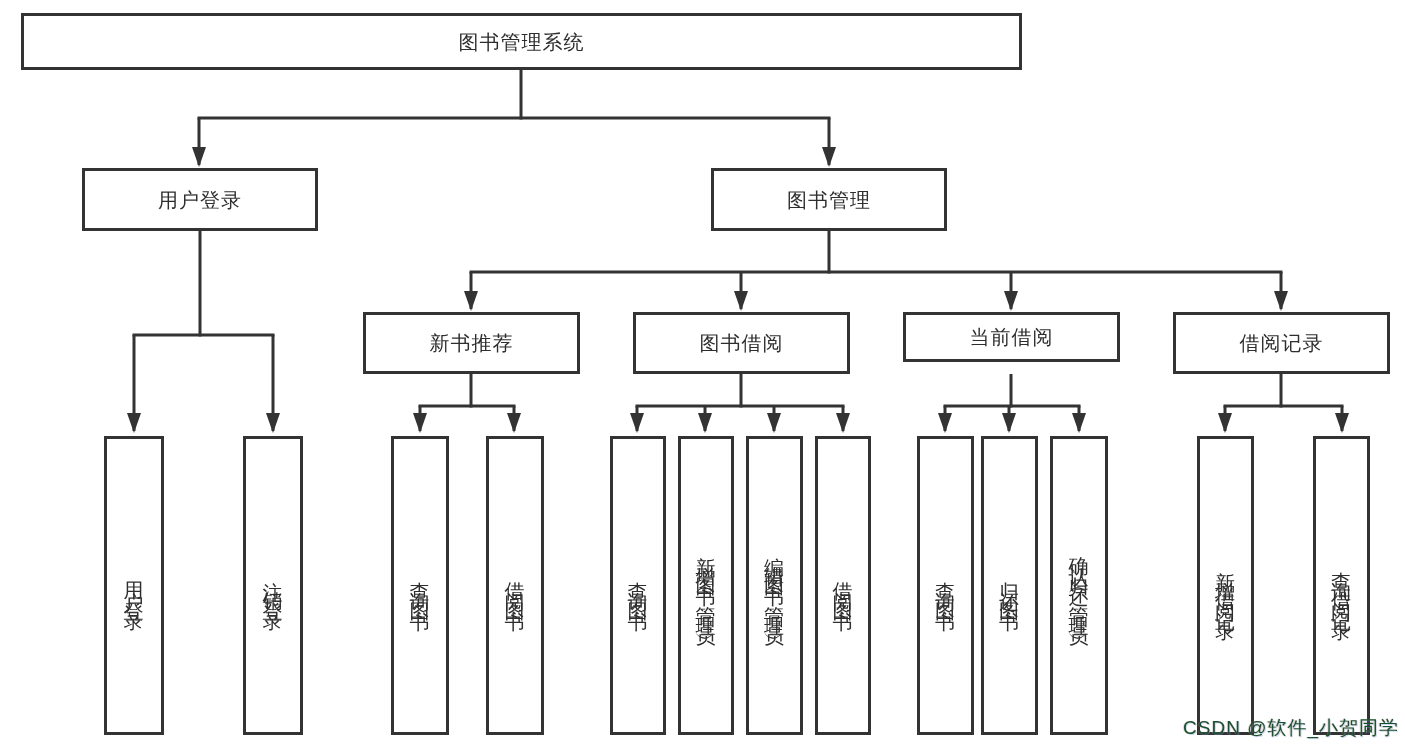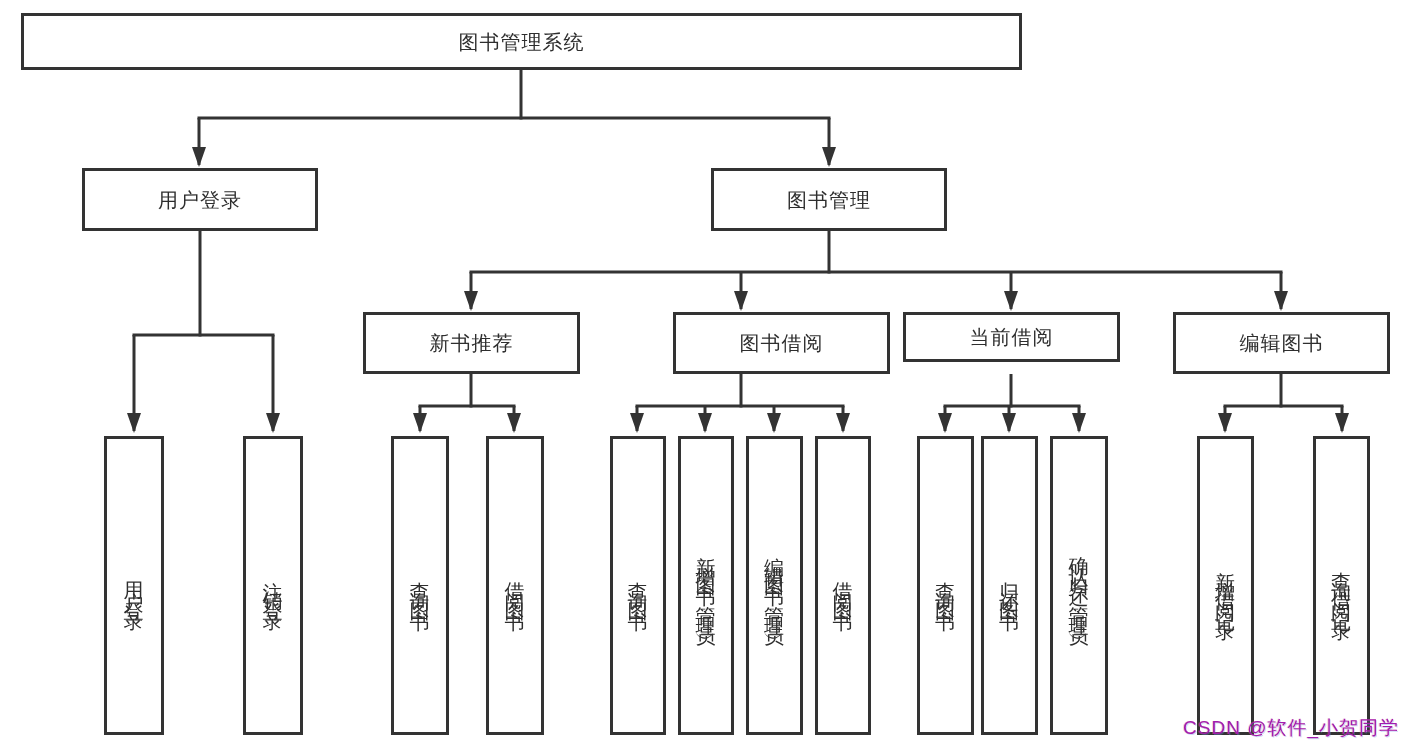--- a/index.html
+++ b/index.html
@@ -17,21 +17,21 @@
     color:#2e2e2e; font-size:20px; line-height:1;
     white-space:nowrap;
   }
   .hbox { letter-spacing:1px; }
   .vbox {
     writing-mode:vertical-rl; text-orientation:mixed;
     letter-spacing:10px;
   }
   .watermark {
     position:absolute; right:6px; bottom:6px;
-    font-size:19px; color:#a21caf; letter-spacing:1px;
+    font-size:19px; color:#14532d; letter-spacing:1px;
     text-shadow:-1px 0 0 rgba(230,120,120,0.35), 1px 1px 0 rgba(120,150,230,0.35);
   }
 </style>
 </head>
 <body>
 
 <div id="stage">
 
   <svg class="connectors" width="1405" height="747" viewBox="0 0 1405 747">
     <defs>
@@ -82,23 +82,23 @@
       <path d="M1342,406 V431" marker-end="url(#arrow)"></path>
     </g>
   </svg>
 
   <div class="box hbox" style="left:21px; top:13px; width:1001px; height:57px;">图书管理系统</div>
 
   <div class="box hbox" style="left:82px; top:168px; width:236px; height:63px;">用户登录</div>
   <div class="box hbox" style="left:711px; top:168px; width:236px; height:63px;text-align:center;">图书管理</div>
 
   <div class="box hbox" style="left:363px; top:312px; width:217px; height:62px;">新书推荐</div>
-  <div class="box hbox" style="left:633px; top:312px; width:217px; height:62px;margin-left:40px;">图书借阅</div>
+  <div class="box hbox" style="left:633px; top:312px; width:217px; height:62px;">图书借阅</div>
   <div class="box hbox" style="left:903px; top:312px; width:217px; height:50px;">当前借阅</div>
-  <div class="box hbox" style="left:1173px; top:312px; width:217px; height:62px;">编辑图书</div>
+  <div class="box hbox" style="left:1173px; top:312px; width:217px; height:62px;">借阅记录</div>
 
   <div class="box vbox" style="left:104px; top:436px; width:60px; height:299px;">用户登录</div>
   <div class="box vbox" style="left:243px; top:436px; width:60px; height:299px;">注销登录</div>
 
   <div class="box vbox" style="left:391px; top:436px; width:58px; height:299px;">查询图书</div>
   <div class="box vbox" style="left:486px; top:436px; width:58px; height:299px;">借阅图书</div>
 
   <div class="box vbox" style="left:610px; top:436px; width:56px; height:299px;">查询图书</div>
   <div class="box vbox" style="left:678px; top:436px; width:56px; height:299px;">新增图书（管理员）</div>
   <div class="box vbox" style="left:746px; top:436px; width:57px; height:299px;">编辑图书（管理员）</div>

